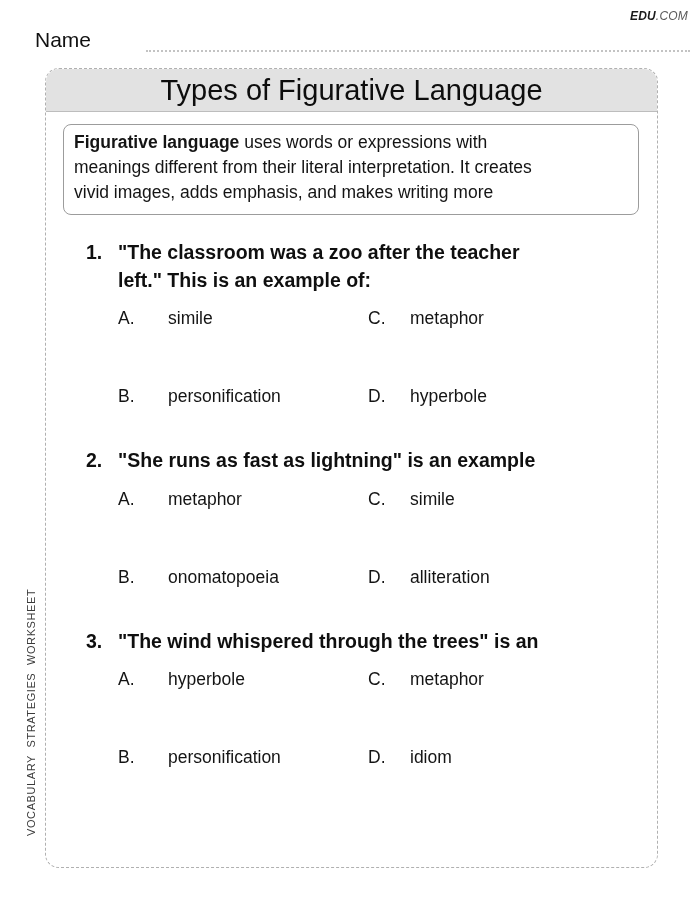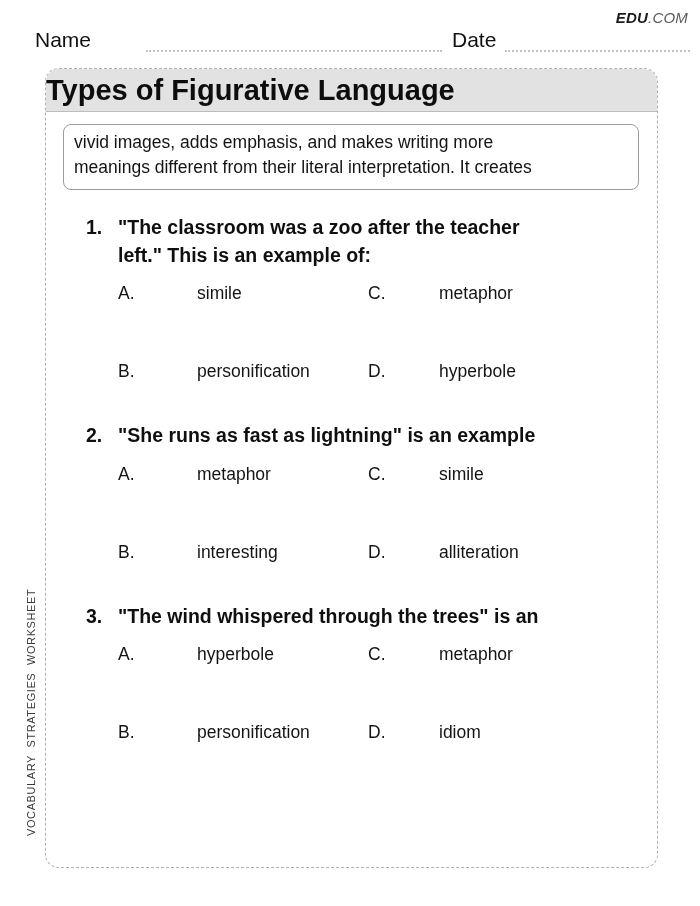--- a/index.html
+++ b/index.html
@@ -14,21 +14,21 @@
     overflow: hidden;
     font-family: "Liberation Sans", sans-serif;
     color: #141414;
   }
 
   
   .logo {
     position: absolute;
     top: 9px;
     right: 12px;
-    font-size: 15px;
+    font-size: 12px;
     font-style: italic;
     letter-spacing: 0.2px;
   }
   .logo .logo-bold { font-weight: 700; color: #1b1b1b; }
   .logo .logo-light { font-weight: 400; color: #5a5a5a; }
 
   .name-date {
     position: absolute;
     top: 27px;
     left: 35px;
@@ -73,23 +73,23 @@
     box-sizing: border-box;
     border: 1px dashed #b0b0b0;
     border-radius: 14px;
     background: #ffffff;
   }
   .titlebar {
     height: 42px;
     background: #e2e2e2;
     border-bottom: 1px solid #bdbdbd;
     border-radius: 13px 13px 0 0;
-    text-align: left;
+    text-align: center;
     font-size: 29px;
-    font-weight: 700;
+    font-weight: 400;
     line-height: 42px;
     color: #0d0d0d;
   }
   .desc-box {
     margin: 12px 18px 0 17px;
     border: 1px solid #9c9c9c;
     border-radius: 8px;
     padding: 5px 12px 9px 10px;
     font-size: 17.5px;
     line-height: 25px;
@@ -112,48 +112,45 @@
   .q-num { width: 32px; flex: 0 0 32px; }
   .q-num.inline { display: inline-block; width: 32px; }
 
   .opts { margin-top: 13px; }
   .opt-row { display: flex; margin-left: 32px; font-size: 17.5px; line-height: 22px; }
   .opt-row + .opt-row { margin-top: 56px; }
   .opt { display: flex; }
   .opt-left { width: 250px; flex: 0 0 250px; }
   .opt-letter { width: 50px; flex: 0 0 50px; }
   .opt-right .opt-letter { width: 42px; flex: 0 0 42px; }
-  .opt-text { white-space: nowrap; margin-left: 29px; }
+  .opt-text { white-space: nowrap; }
 </style>
 </head>
 <body>
 
 <div class="logo">
   <span class="logo-bold">EDU</span><span class="logo-light">.COM</span>
 </div>
 
 <div class="name-date">
   <div class="field field-name">
     <span class="label">Name</span>
     <span class="write-line"></span>
   </div>
-  <div class="field field-date">
-    <span class="label">Date</span>
-    <span class="write-line"></span>
-  </div>
 </div>
 
 <div class="vtext">VOCABULARY STRATEGIES WORKSHEET</div>
 
 <main class="sheet">
   <div class="titlebar">Types of Figurative Language</div>
 
   <div class="desc-box">
+    <div><b>Figurative language</b><span> uses words or expressions with</span></div>
+    <div>meanings different from their literal interpretation. It creates</div>
     <div>vivid images, adds emphasis, and makes writing more</div>
-    <div>meanings different from their literal interpretation. It creates</div>
   </div>
 
   <section class="questions">
 
     <div class="question">
       <div class="q-head hang">
         <span class="q-num">1.</span>
         <div class="q-lines">
           <div>"The classroom was a zoo after the teacher</div>
           <div>left." This is an example of:</div>
@@ -194,21 +191,21 @@
             <span class="opt-text">metaphor</span>
           </div>
           <div class="opt opt-right">
             <span class="opt-letter">C.</span>
             <span class="opt-text">simile</span>
           </div>
         </div>
         <div class="opt-row">
           <div class="opt opt-left">
             <span class="opt-letter">B.</span>
-            <span class="opt-text">interesting</span>
+            <span class="opt-text">onomatopoeia</span>
           </div>
           <div class="opt opt-right">
             <span class="opt-letter">D.</span>
             <span class="opt-text">alliteration</span>
           </div>
         </div>
       </div>
     </div>
 
     <div class="question">

